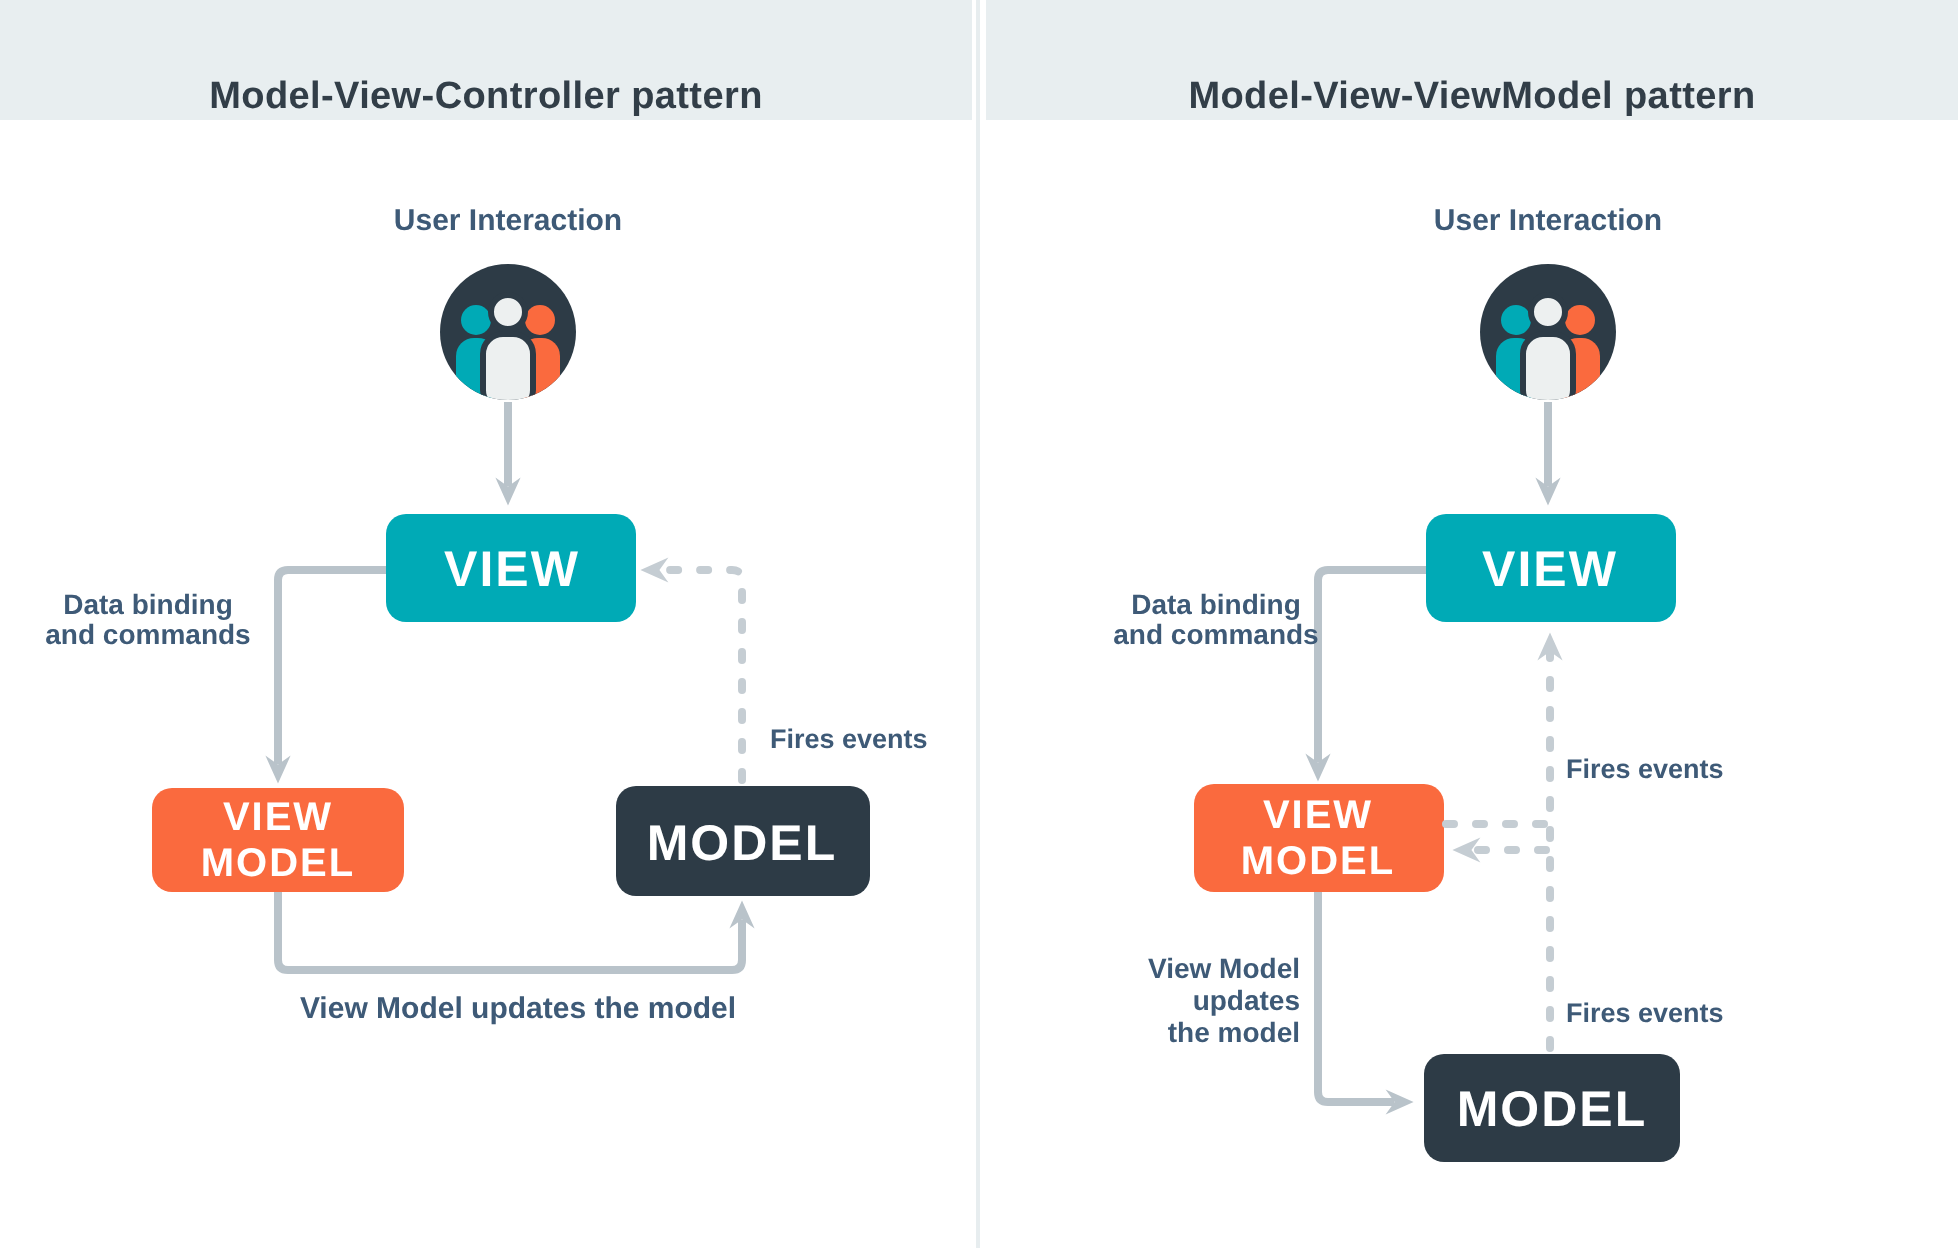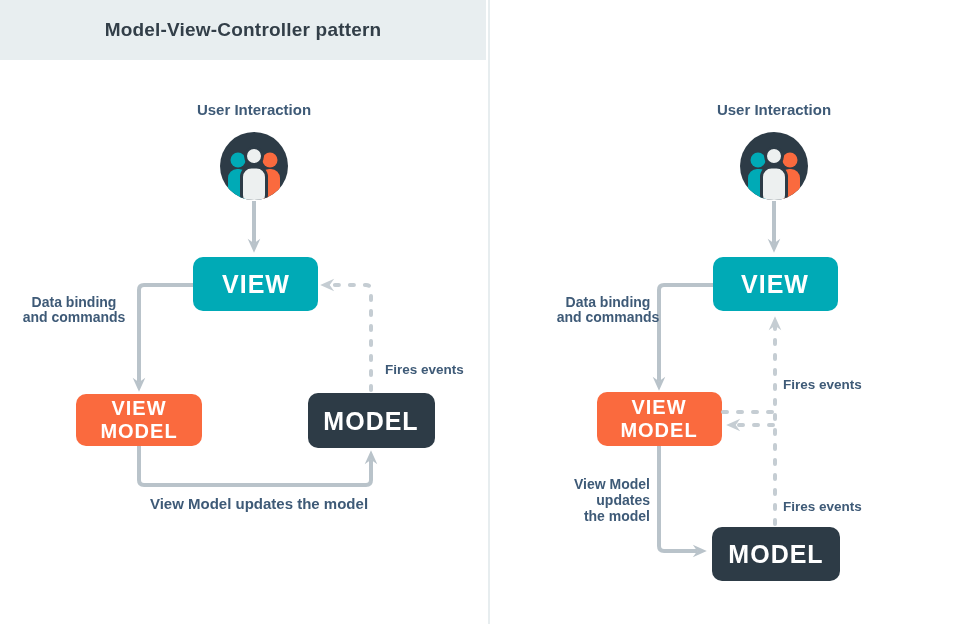--- a/index.html
+++ b/index.html
@@ -9,21 +9,21 @@
     width: 979px;
     height: 624px;
     background: var(--bg, #ffffff);
     font-family: "Liberation Sans", sans-serif;
     overflow: hidden;
   }
   .hdr {
     position: absolute;
     top: 0; height: 60px;
     background: var(--header_bg, #e8eef0);
-    display: flex; align-items: center; justify-content: center;
+    display: flex; align-items: flex-end; justify-content: center;
   }
   .hdr-left  { left: 0;   width: 486px; }
   .hdr-right { left: 493px; width: 486px; }
   .hdr .title {
     font-size: 19px;
     font-weight: 600;
     letter-spacing: 0.2px;
     color: var(--header_text, #323e48);
   }
   .divider {
@@ -85,20 +85,23 @@
   .person-orange { fill: var(--orange, #fa6a3e); }
   .person-white  { fill: var(--icon_white, #edf0f0); stroke: var(--dark, #2d3b46); stroke-width: 3; }
 </style>
 </head>
 <body>
 
 <div class="page">
 
   <div class="hdr hdr-left">
     <div class="title">Model-View-Controller pattern</div>
+  </div>
+  <div class="hdr hdr-right">
+    <div class="title">Model-View-ViewModel pattern</div>
   </div>
   <div class="divider"></div>
 
   <svg class="panel-svg left" width="489" height="624" viewBox="0 0 489 624">
     <defs>
       <marker id="arrow-s-l" viewBox="0 0 12 12" refX="4" refY="6" markerWidth="4.2" markerHeight="4.2" orient="auto">
         <path class="arrow-s" d="M1 1.5 L11 6 L1 10.5 L4.2 6 Z"></path>
       </marker>
       <marker id="arrow-d-l" viewBox="0 0 12 12" refX="4" refY="6" markerWidth="4.2" markerHeight="4.2" orient="auto">
         <path class="arrow-d" d="M1 1.5 L11 6 L1 10.5 L4.2 6 Z"></path>

